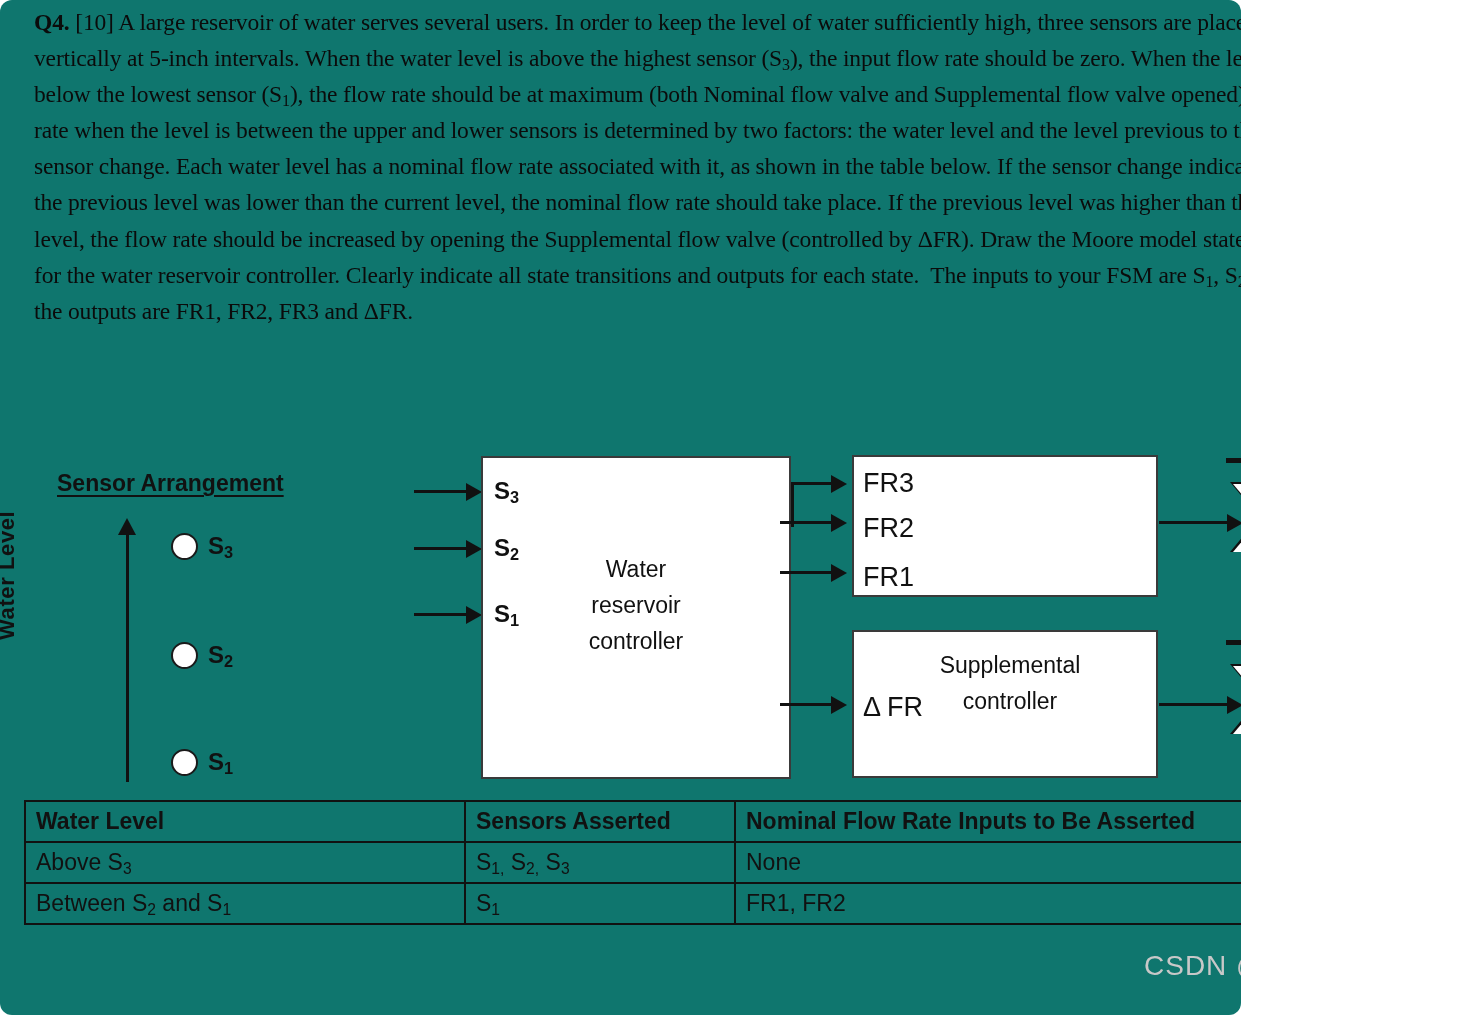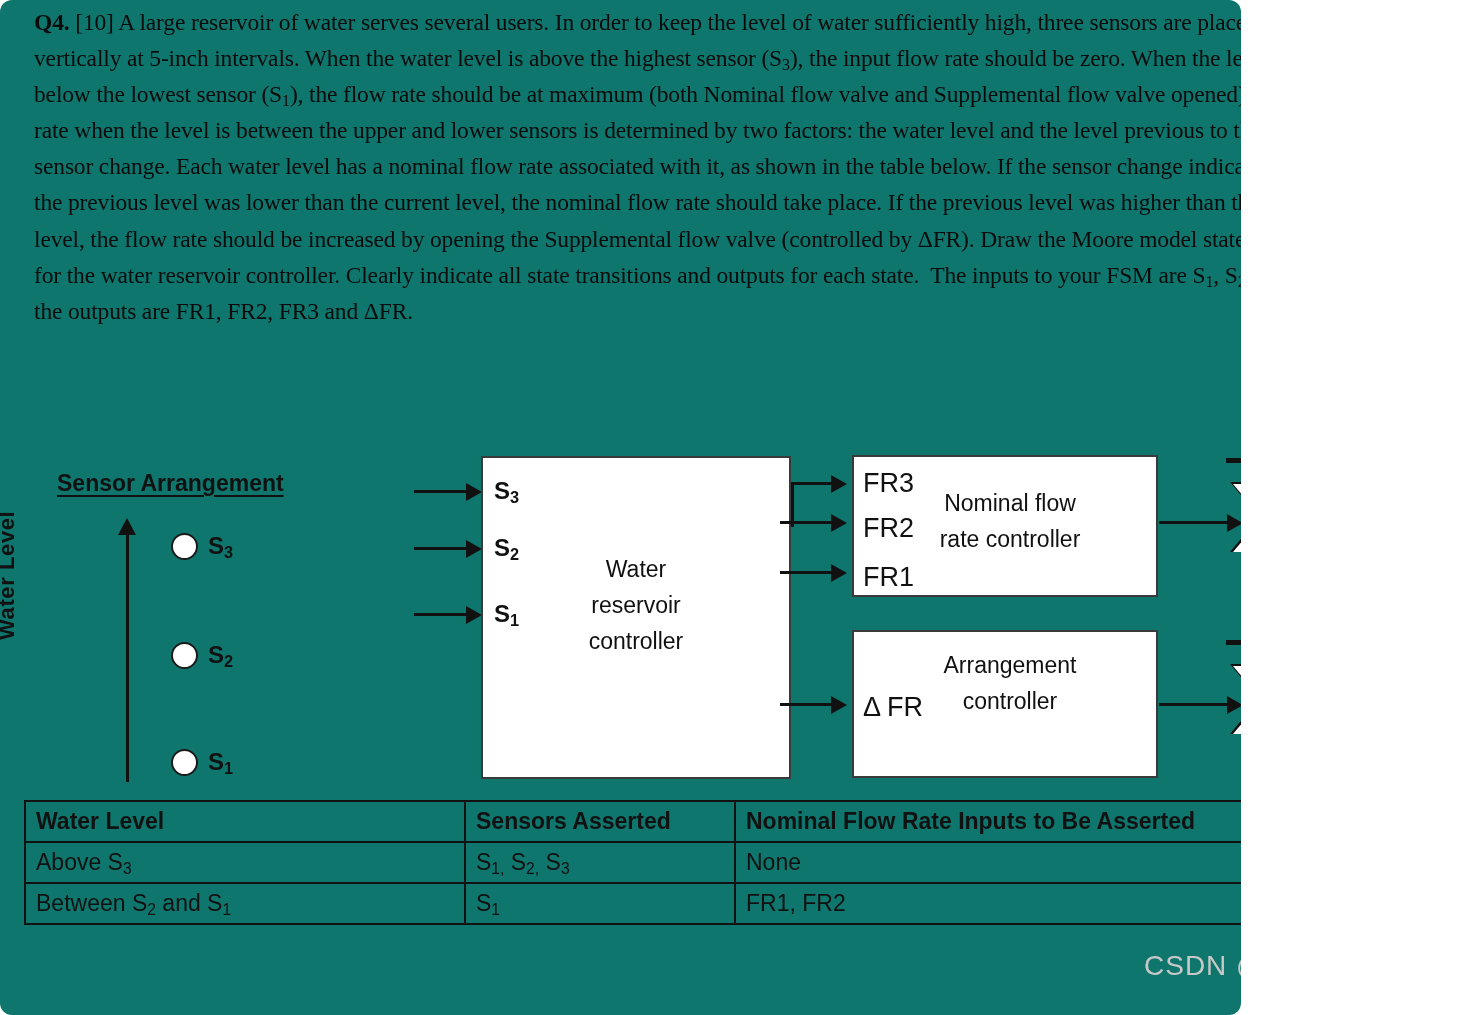--- a/index.html
+++ b/index.html
@@ -316,29 +316,25 @@
     <div class="arrow-line" style="left:780px; top:131px; width:53px;"></div>
     <div class="arrow-head" style="left:831px; top:124px;"></div>
 
     <div class="arrow-line" style="left:780px; top:263px; width:53px;"></div>
     <div class="arrow-head" style="left:831px; top:256px;"></div>
 
     <div class="blk" id="box-nominal"></div>
     <div class="port-label thin" style="left:863px; top:28px;">FR3</div>
     <div class="port-label thin" style="left:863px; top:73px;">FR2</div>
     <div class="port-label thin" style="left:863px; top:122px;">FR1</div>
-    <div class="blk-title" id="nominal-title">
-      <div>Nominal flow</div>
-      <div>rate controller</div>
-    </div>
 
     <div class="blk" id="box-supplemental"></div>
     <div class="port-label thin" style="left:863px; top:252px;">Δ FR</div>
     <div class="blk-title" id="supplemental-title">
-      <div>Arrangement</div>
+      <div>Supplemental</div>
       <div>controller</div>
     </div>
 
     <div class="arrow-line" style="left:1159px; top:81px; width:70px;"></div>
     <div class="arrow-head" style="left:1227px; top:74px;"></div>
 
     <div class="arrow-line" style="left:1159px; top:263px; width:70px;"></div>
     <div class="arrow-head" style="left:1227px; top:256px;"></div>
 
     <div class="valve" style="left:1222px; top:18px;">

